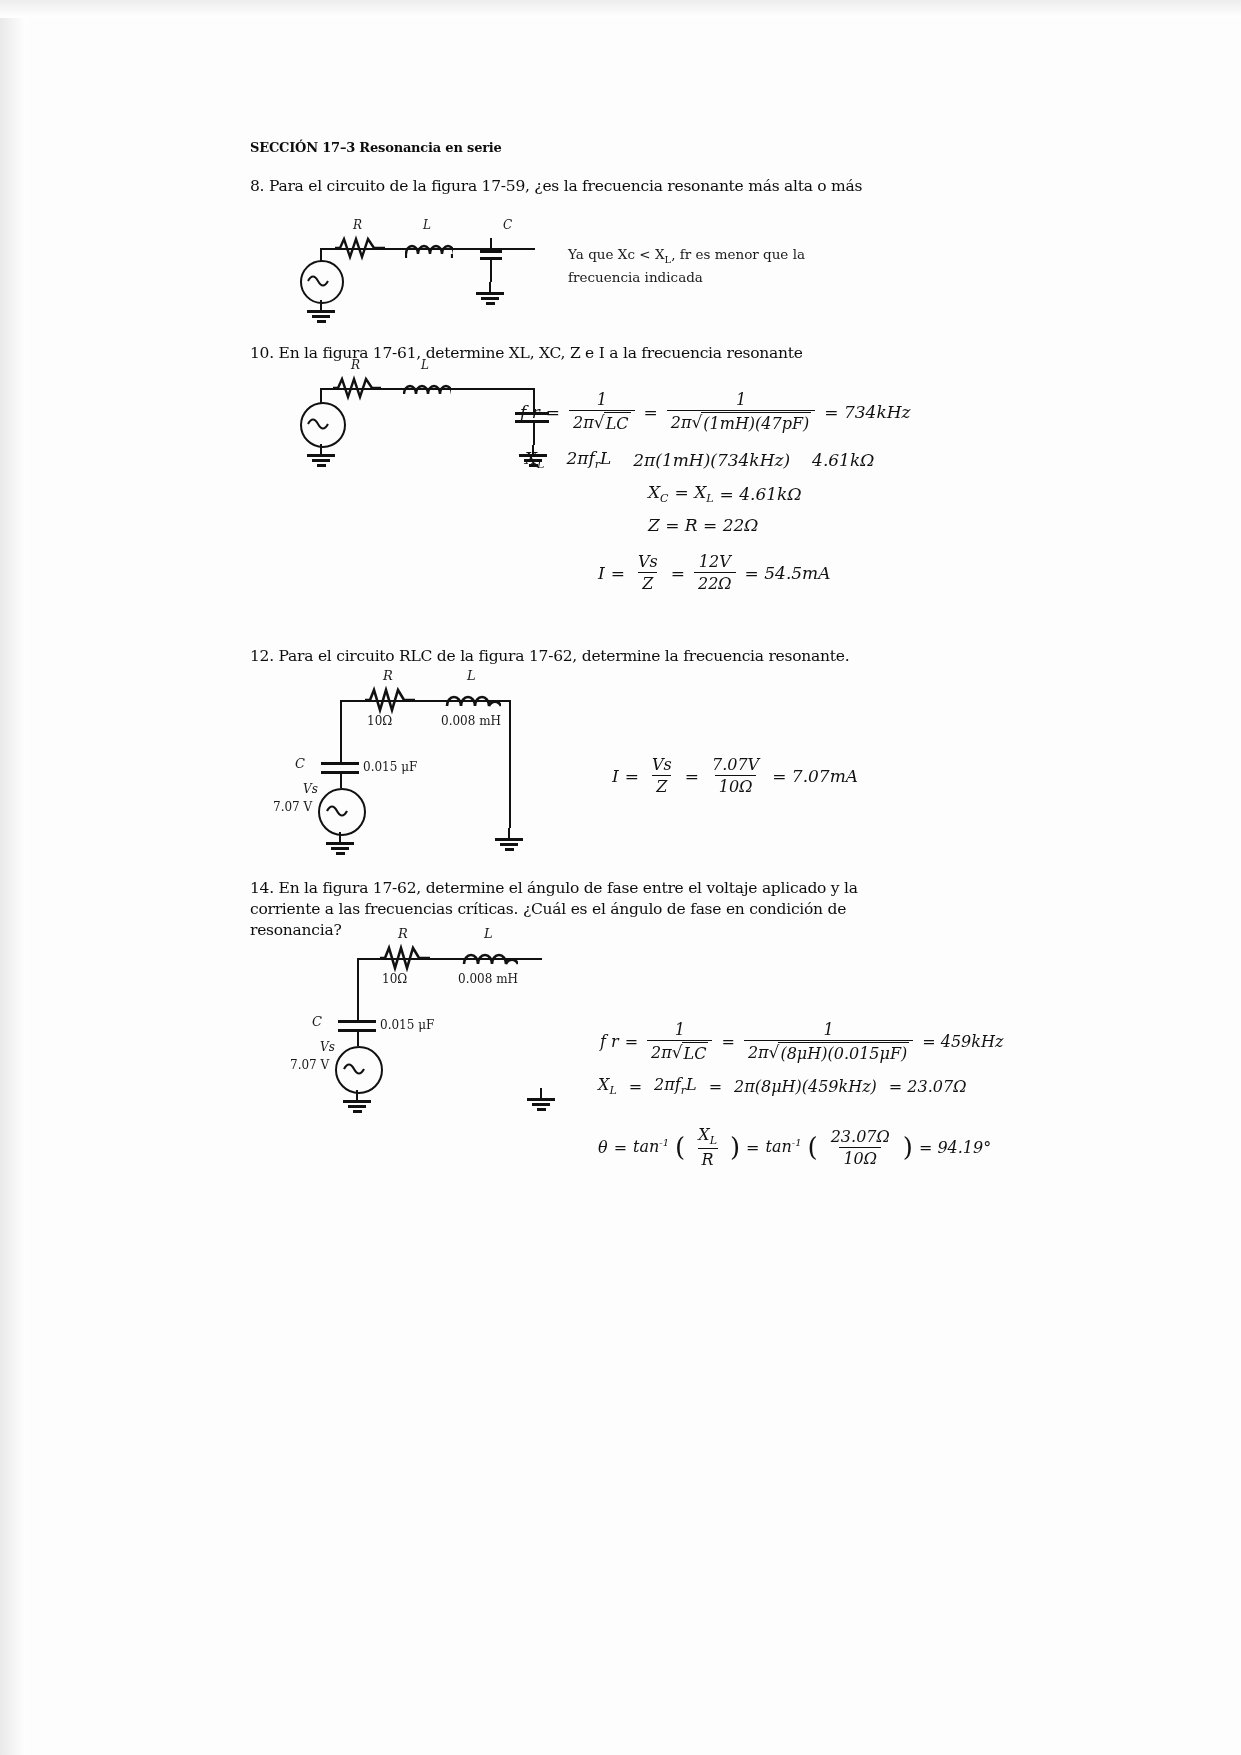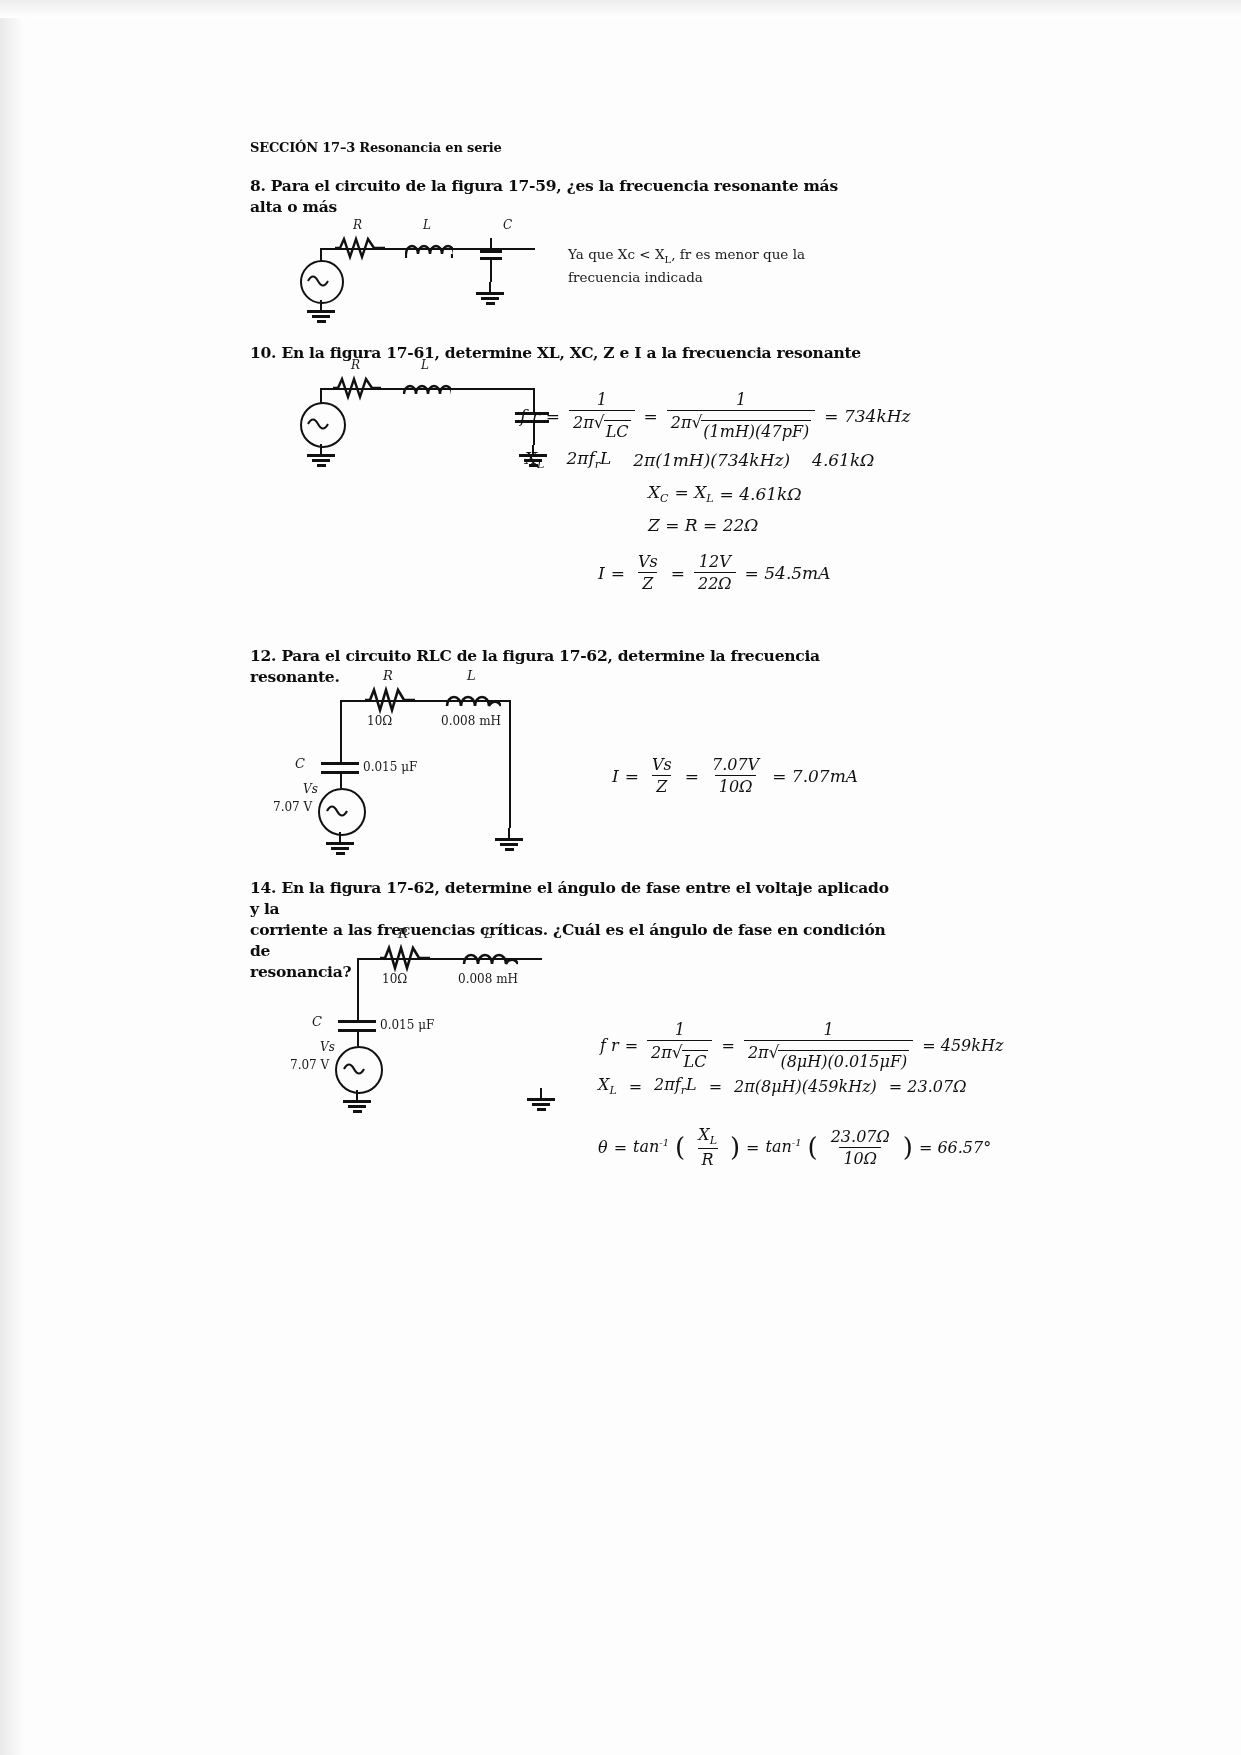--- a/index.html
+++ b/index.html
@@ -35,21 +35,21 @@
   .section-head {
     font-family: "DejaVu Serif", serif;
     font-weight: bold;
     font-size: 13px;
     letter-spacing: -0.2px;
     margin: 0 0 22px 0;
   }
 
   .problem {
     font-family: "DejaVu Serif", serif;
-    font-weight: bold;
+    font-weight: normal;
     font-size: 15.5px;
     line-height: 1.35;
     letter-spacing: -0.25px;
     margin: 0;
   }
 
   .block { position: relative; }
 
   
   .circuit { position: relative; }
@@ -112,21 +112,20 @@
     font-size: 16px;
   }
   .sqrt {
     display: inline-flex;
     align-items: stretch;
   }
   .sqrt .radical { font-size: 17px; margin-right: -1px; }
   .sqrt .under {
     border-top: 1.6px solid #111;
     padding: 1px 2px 0 2px;
-    margin-top: 8px;
   }
   .sub { font-size: 11px; vertical-align: sub; font-style: italic; }
   .paren-big { font-size: 26px; font-style: normal; }
 
   .ans-text {
     position: absolute;
     font-family: "DejaVu Serif", serif;
     font-size: 13.5px;
     line-height: 1.55;
     color: #1a1a1a;
@@ -458,16 +457,16 @@
       </span>
       <span class="paren-big">)</span>
       <span>=</span>
       <span><span>tan</span><sup style="font-size:10px">-1</sup></span>
       <span class="paren-big">(</span>
       <span class="frac">
         <span class="num">23.07Ω</span>
         <span class="den">10Ω</span>
       </span>
       <span class="paren-big">)</span>
-      <span>= 66.57°</span>
+      <span>= 94.19°</span>
     </div>
   </div>
 </div>
 
 </body></html>

